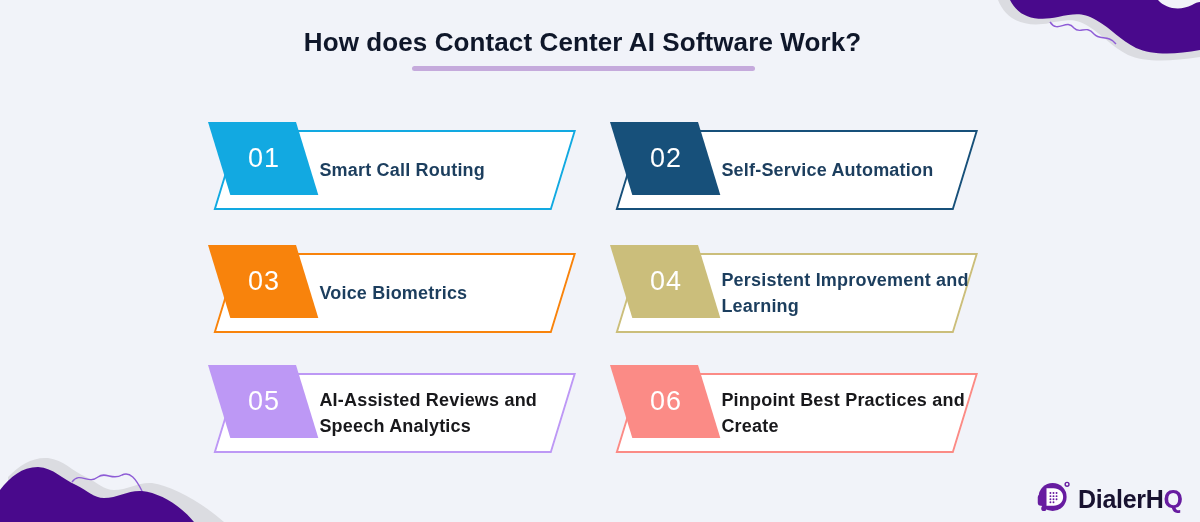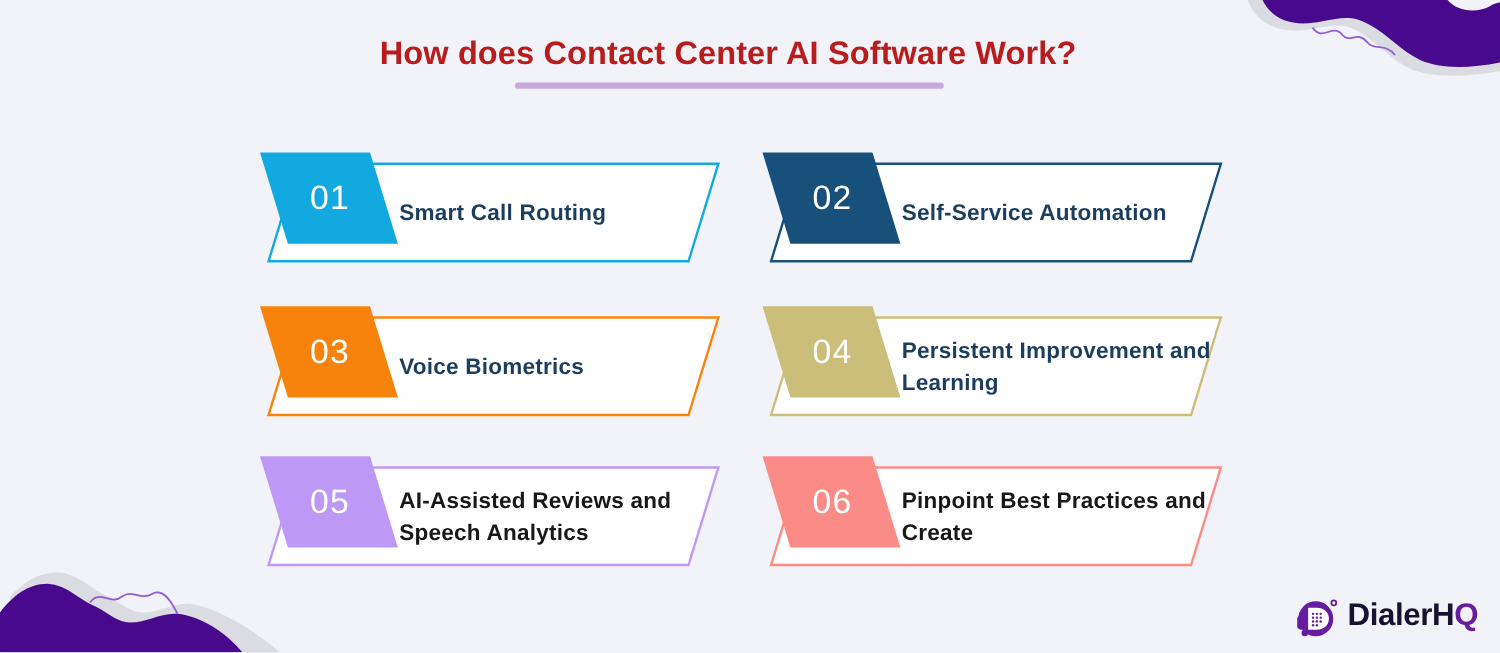--- a/index.html
+++ b/index.html
@@ -7,21 +7,21 @@
     width:1200px;height:522px;
     background:#F1F3F9;
     font-family:"Liberation Sans","DejaVu Sans",sans-serif;
     position:relative;overflow:hidden;
   }
   .stage{position:absolute;inset:0;width:1200px;height:522px;}
 
   
   .title{
     position:absolute;left:0;top:27px;width:1165px;
-    text-align:center;font-size:26px;font-weight:700;color:#b91c1c;
+    text-align:center;font-size:26px;font-weight:700;color:#0f172a;
     letter-spacing:.1px;
   }
   .title-underline{
     position:absolute;left:412px;top:66px;width:343px;height:5px;
     border-radius:3px;
   }
 
   
   .card{position:absolute;width:368px;height:80px;}
   .c-l{left:210px}.c-r{left:612px}
@@ -51,21 +51,21 @@
   }
   .num{font-size:27px;font-weight:500;color:#ffffff;letter-spacing:1px;}
 
   
   .deco-tr{position:absolute;top:0;right:0;width:230px;height:92px;}
   .deco-bl{position:absolute;left:0;top:427px;width:235px;height:95px;}
 
   
   .logo{
     position:absolute;left:1036px;top:478px;height:36px;
-    display:flex;align-items:flex-start;gap:7px;cursor:pointer;
+    display:flex;align-items:flex-end;gap:7px;cursor:pointer;
   }
   .logo-text{font-size:25px;font-weight:800;color:#181230;letter-spacing:-.3px;}
   .logo-accent{font-weight:800;}
 </style>
 </head>
 <body>
 
 <div class="stage">
 
   <div class="title">How does Contact Center AI Software Work?</div>

